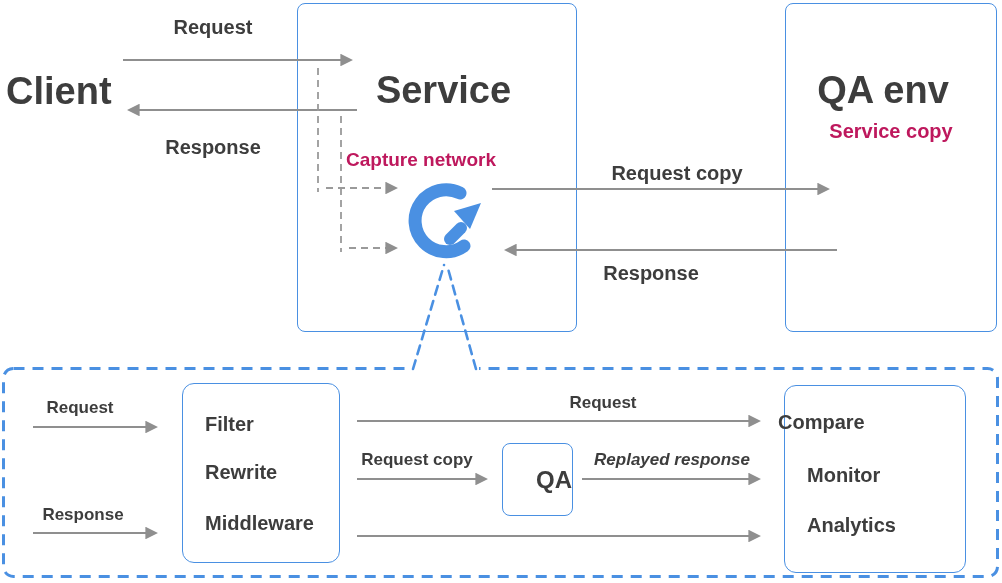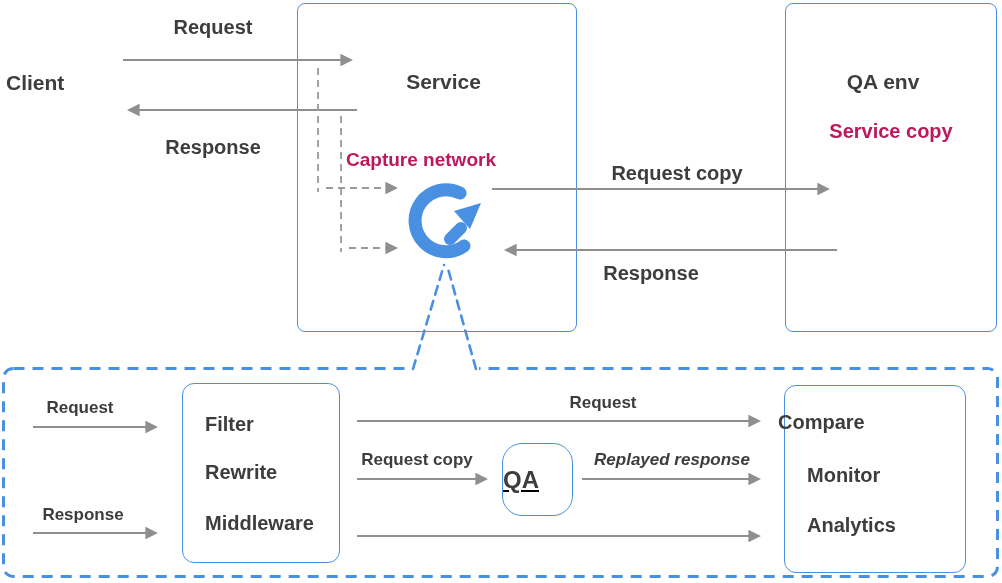--- a/index.html
+++ b/index.html
@@ -18,29 +18,28 @@
   .lbl {
     position: absolute;
     font-weight: 700;
     color: #3d3d3d;
     line-height: 1;
     white-space: nowrap;
   }
   .center { transform: translateX(-50%); }
   .tcenter { text-align: center; }
   .gray { color: #be185d; text-align: right; }
-  .fs31 { font-size: 21px; }
+  .fs31 { font-size: 38px; }
   .fs20 { font-size: 20px; }
   .fs19 { font-size: 19px; }
   .fs17 { font-size: 17px; }
   .fs24 { font-size: 24px; }
   #qa-box {
-    display: flex; align-items: center; justify-content: flex-start;
-    border-radius: 20px;
-    text-decoration: underline;
+    display: flex; align-items: center; justify-content: flex-end;
+    border-radius: 8px;
   }
   #overlay {
     position: absolute; left: 0; top: 0;
     z-index: 10;
     pointer-events: none;
   }
   .labels { position: absolute; left: 0; top: 0; z-index: 5; width: 100%; height: 100%; }
 </style>
 </head>
 <body>

